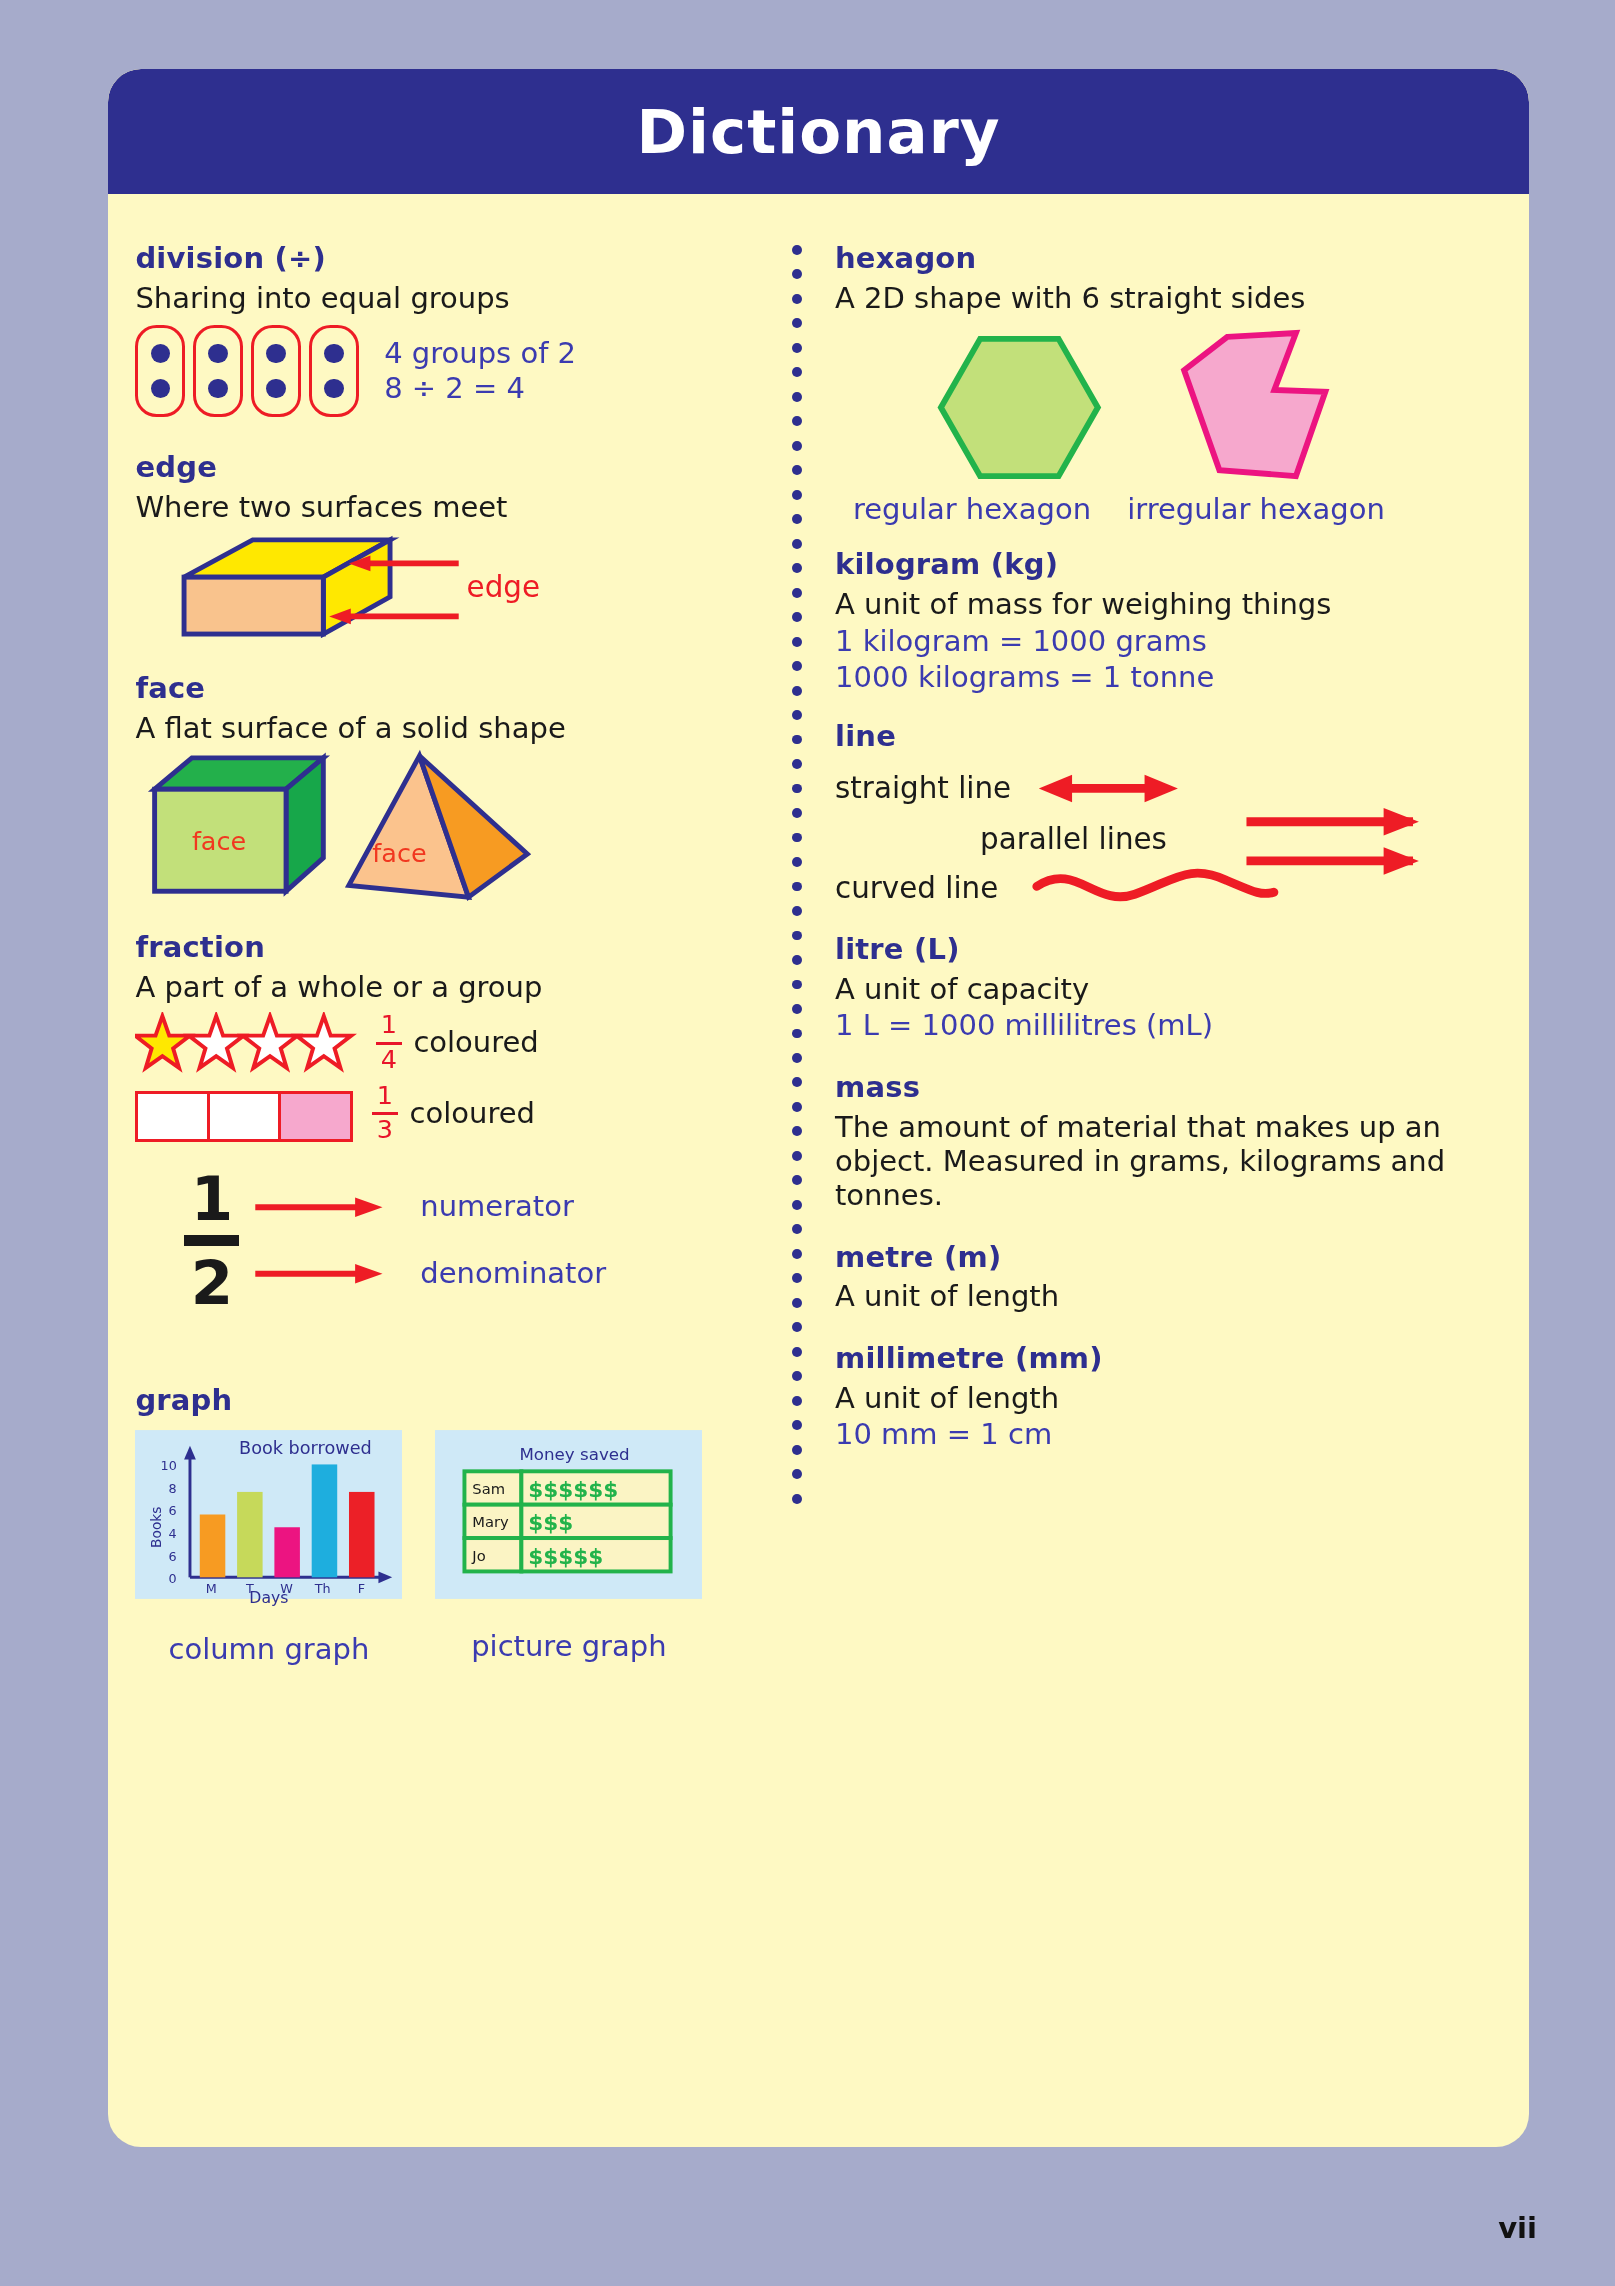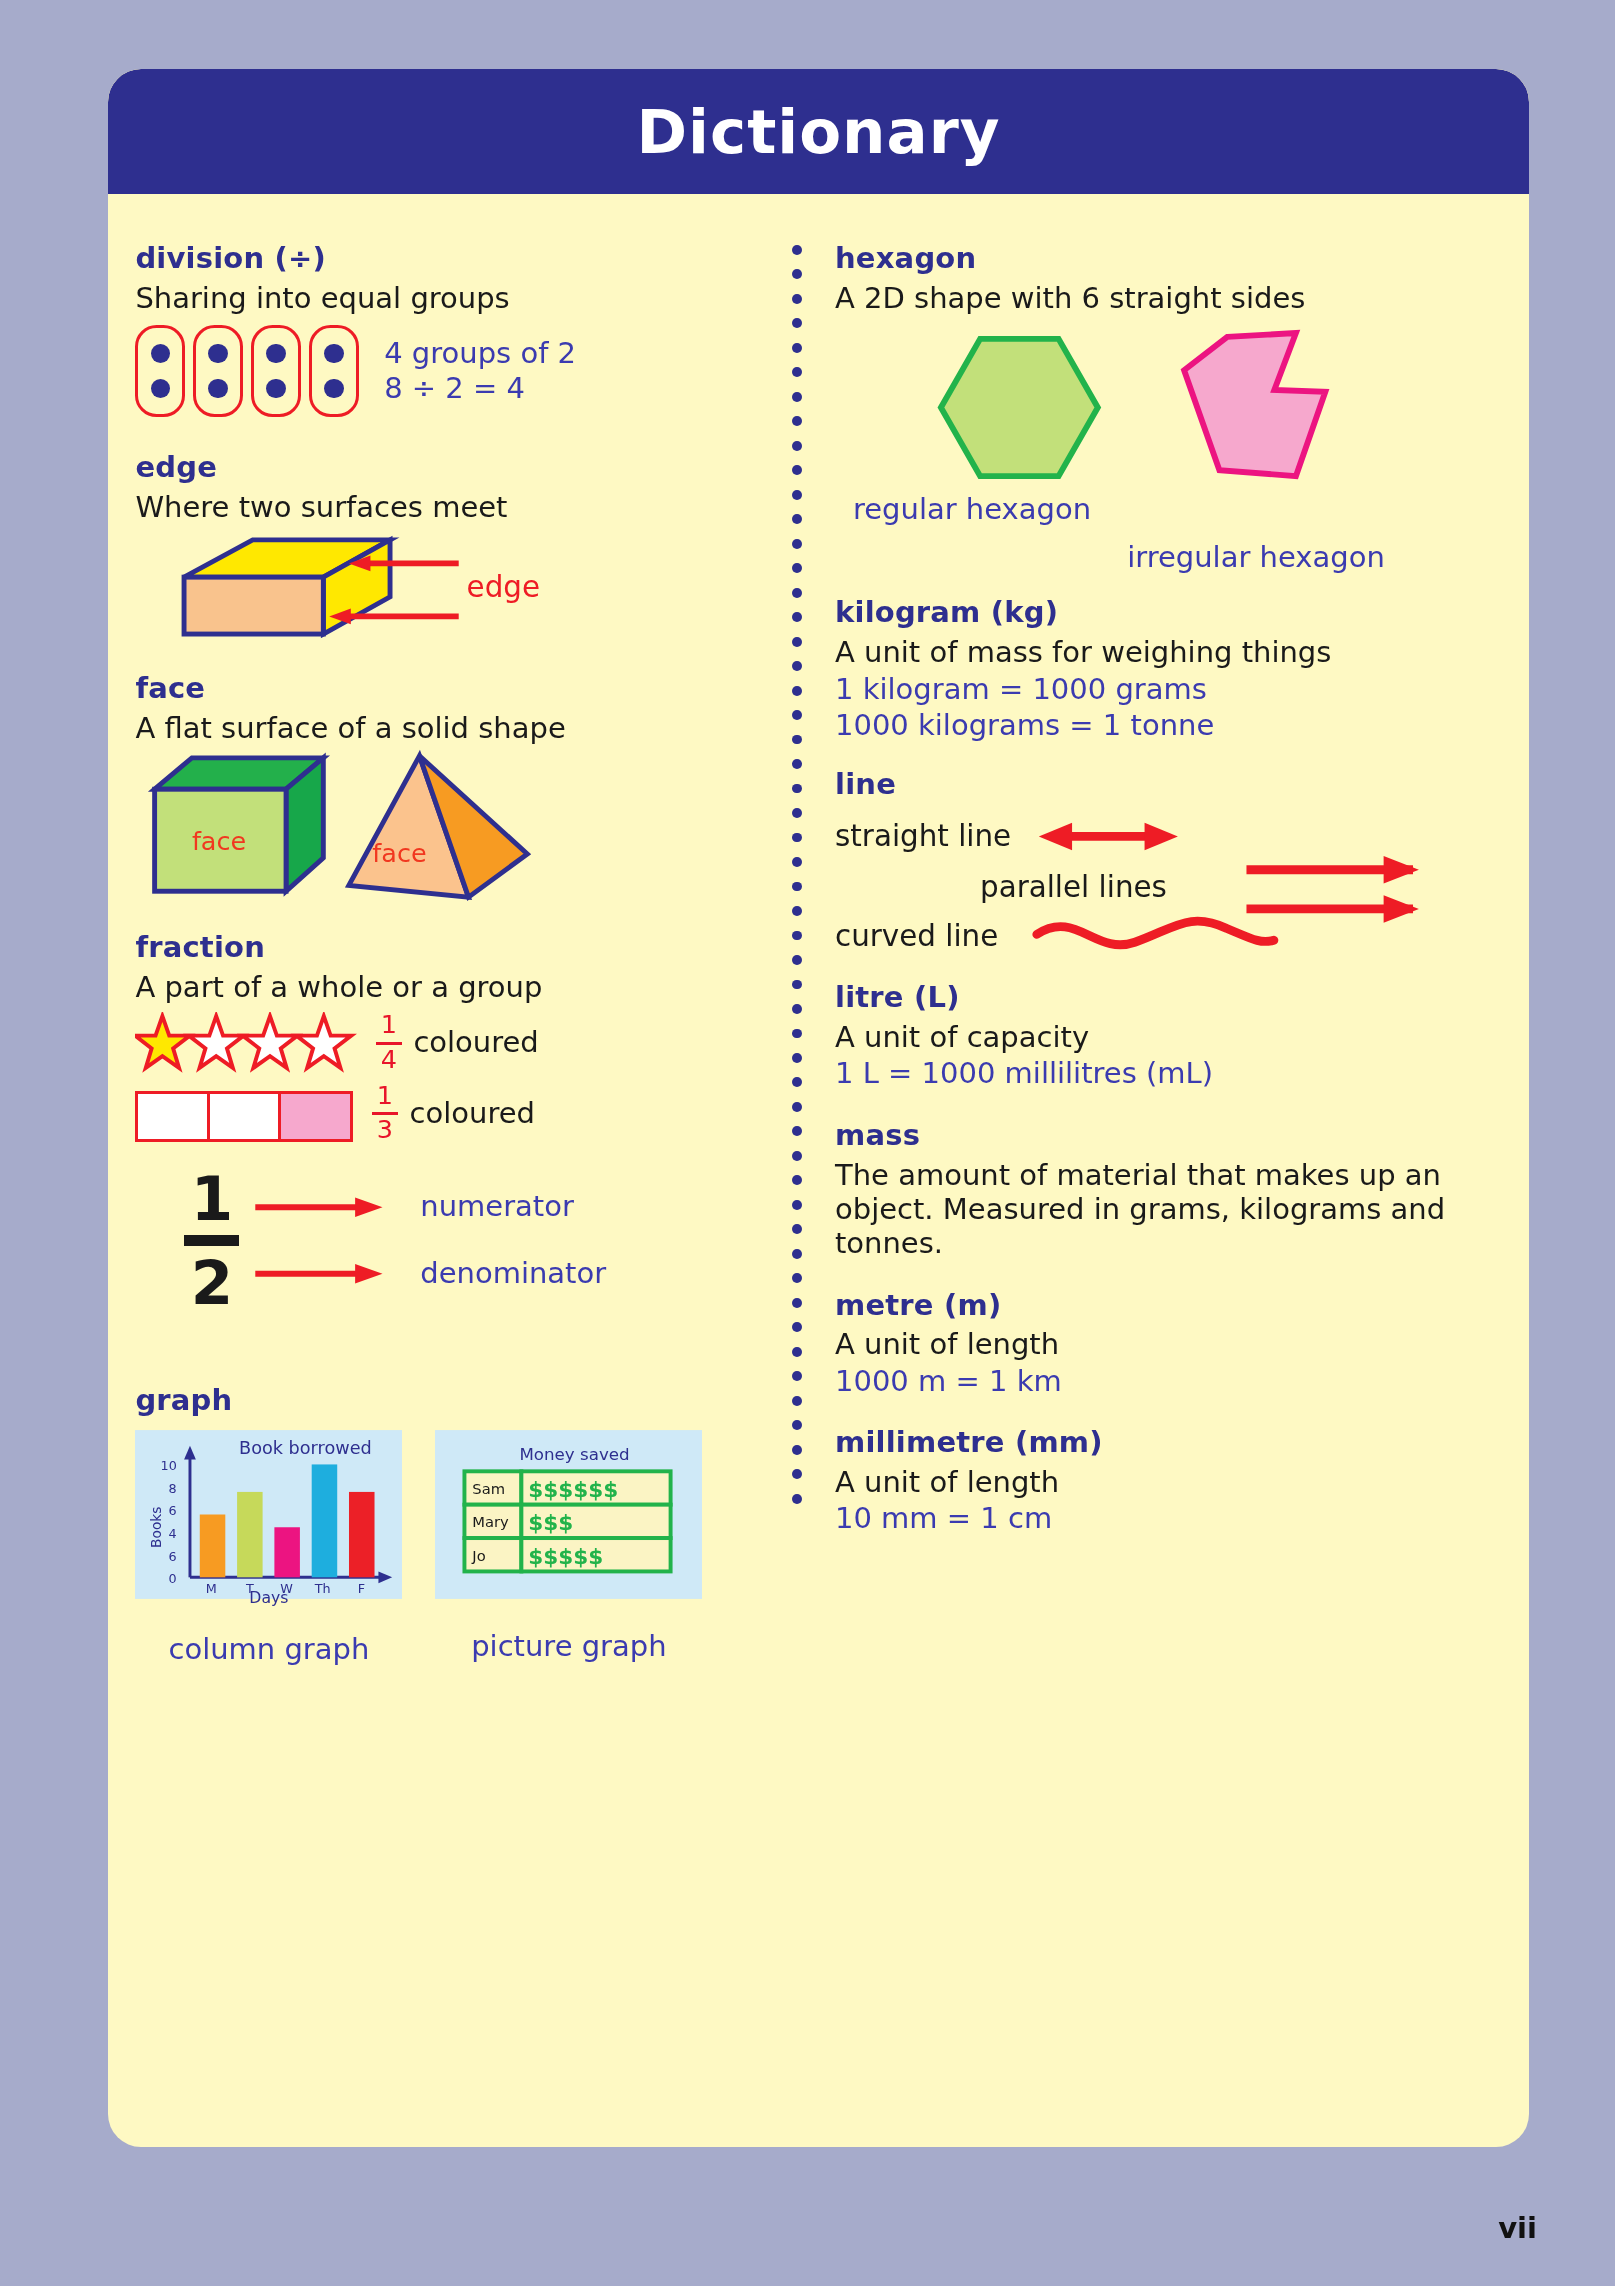--- a/index.html
+++ b/index.html
@@ -357,21 +357,21 @@
       <div class="entry" style="margin-top:47px;">
         <div class="term">hexagon</div>
         <div class="def">A 2D shape with 6 straight sides</div>
         <div class="fig" style="margin-top:13.7px;">
           <svg width="608" height="157" viewBox="0 0 620 160">
             <polygon points="148,10 228,10 268,80 228,150 148,150 108,80" fill="#c2e07a" stroke="#22b34b" stroke-width="6"></polygon>
             <polygon points="400,8 470,4 448,62 500,64 470,150 392,144 356,42" fill="#f6a8cd" stroke="#ec1481" stroke-width="6"></polygon>
           </svg>
           <div style="display:flex;margin-top:2px;">
             <div class="cap" style="width:274px;">regular hexagon</div>
-            <div class="cap" style="width:294px;margin-top:48px;">irregular hexagon</div>
+            <div class="cap" style="width:294px;">irregular hexagon</div>
           </div>
         </div>
       </div>
 
       <div class="entry" style="margin-top:21.6px;">
         <div class="term">kilogram (kg)</div>
         <div class="def">A unit of mass for weighing things</div>
         <div class="defblue">1 kilogram = 1000 grams</div>
         <div class="defblue">1000 kilograms = 1 tonne</div>
       </div>
@@ -405,21 +405,20 @@
       </div>
 
       <div class="entry" style="margin-top:27.4px;">
         <div class="term">mass</div>
         <div class="def" style="max-width:632px;">The amount of material that makes up an object. Measured in grams, kilograms and tonnes.</div>
       </div>
 
       <div class="entry" style="margin-top:27.4px;">
         <div class="term">metre (m)</div>
         <div class="def">A unit of length</div>
-        <div class="defblue">1000 m = 1 km</div>
       </div>
 
       <div class="entry" style="margin-top:27.4px;">
         <div class="term">millimetre (mm)</div>
         <div class="def">A unit of length</div>
         <div class="defblue">10 mm = 1 cm</div>
       </div>
 
     </div>
   </div>

